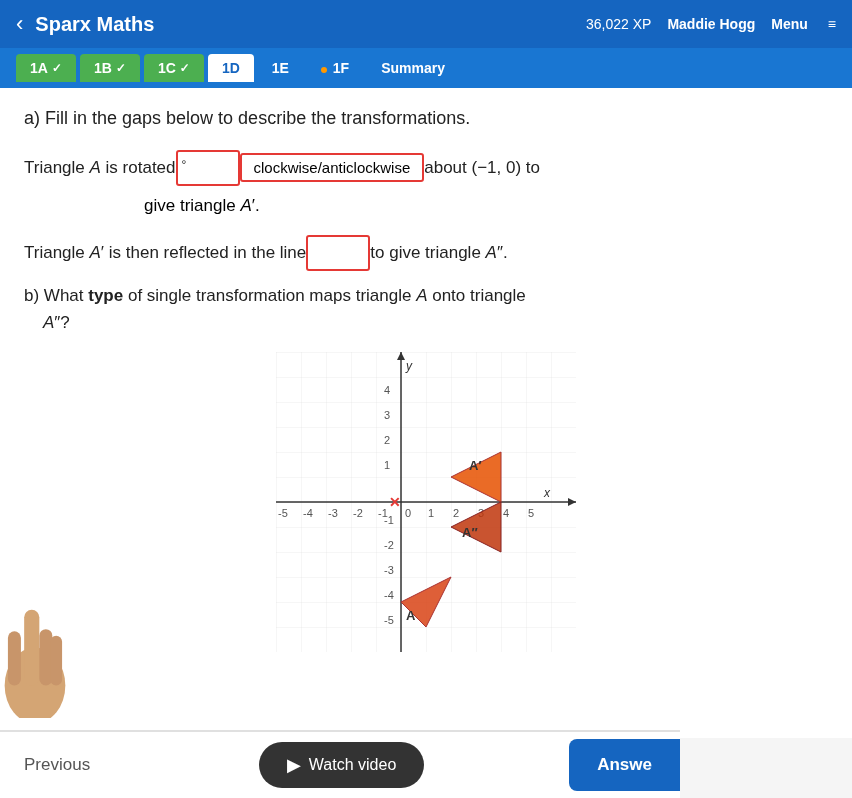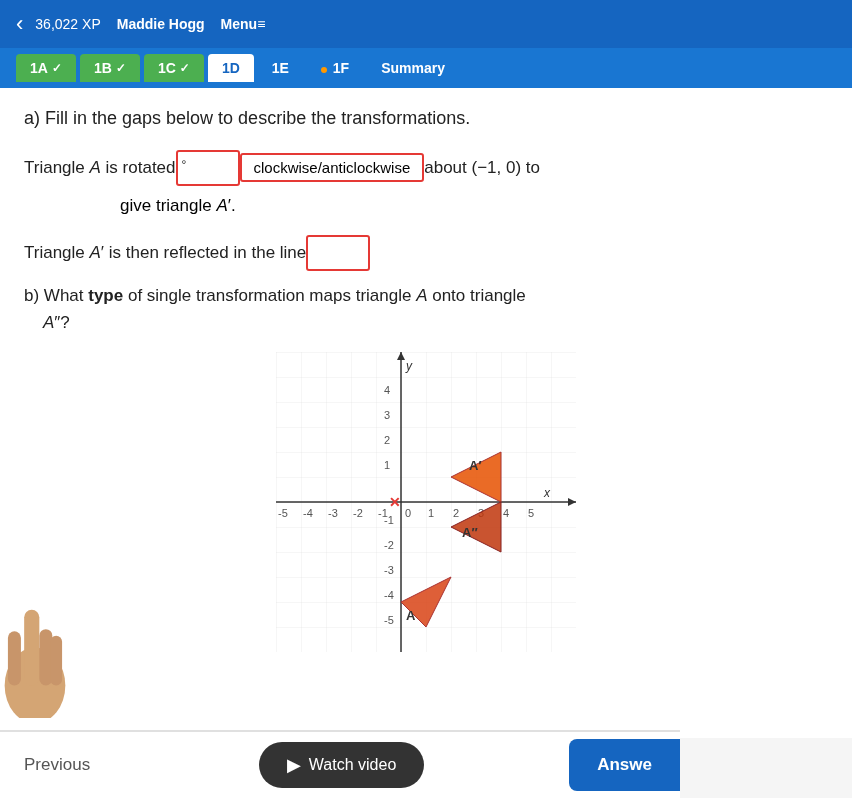--- a/index.html
+++ b/index.html
@@ -47,21 +47,21 @@
       color: white;
       font-weight: bold;
     }
     .header-menu {
       font-size: 14px;
       color: white;
       font-weight: bold;
       cursor: pointer;
       display: flex;
       align-items: center;
-      gap: 0;
+      gap: 20px;
     }
 
     
     .tab-bar {
       background: #1976d2;
       display: flex;
       align-items: center;
       padding: 0 16px;
       height: 40px;
       gap: 4px;
@@ -247,20 +247,21 @@
       bottom: 80px;
       width: 80px;
       height: 140px;
     }
   </style>
 </head>
 <body>
 
 <div class="header">
   <span class="header-back">‹</span>
+  <span class="header-title">Sparx Maths</span>
   <div class="header-right">
     <span class="header-xp">36,022 XP</span>
     <span class="header-user">Maddie Hogg</span>
     <span class="header-menu">
       <span>Menu</span>
       <span>≡</span>
     </span>
   </div>
 </div>
 
@@ -301,27 +302,28 @@
   <div class="fill-line">
     <span>Triangle <span class="math-italic">A</span> is rotated</span>
     <span class="fill-box">
       <sup style="font-size:12px;padding-left:4px;">°</sup>
     </span>
     <button class="dropdown-btn">
       <span>clockwise/anticlockwise</span>
     </button>
     <span>about (−1, 0) to</span>
   </div>
-  <div style="margin-left:96px; font-size:17px; margin-bottom:18px;">
+  <div style="margin-left:120px; font-size:17px; margin-bottom:18px;">
     give triangle <span class="math-italic">A</span>′.
   </div>
 
   <div class="fill-line">
     <span>Triangle <span class="math-italic">A</span>′ is then reflected in the line</span>
     <span class="fill-box-wide"></span>
+    <span>to give triangle <span class="math-italic">A</span>″.</span>
   </div>
 
   <div class="part-b">
     b) What <strong>type</strong> of single transformation maps triangle <span class="math-italic">A</span> onto triangle<br>
     &nbsp;&nbsp;&nbsp;&nbsp;<span class="math-italic">A</span>″?
   </div>
 
   <div class="graph-container">
     <div class="graph-wrap">
       <svg class="graph" viewBox="0 0 300 300">

